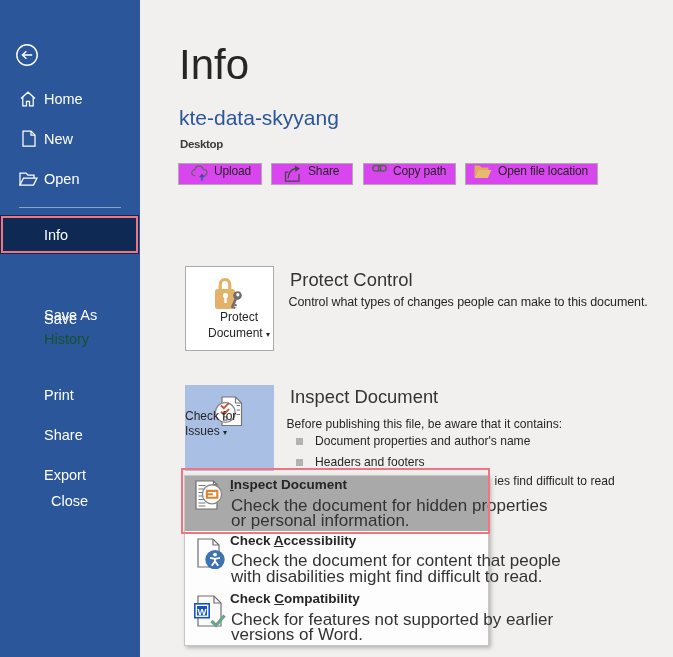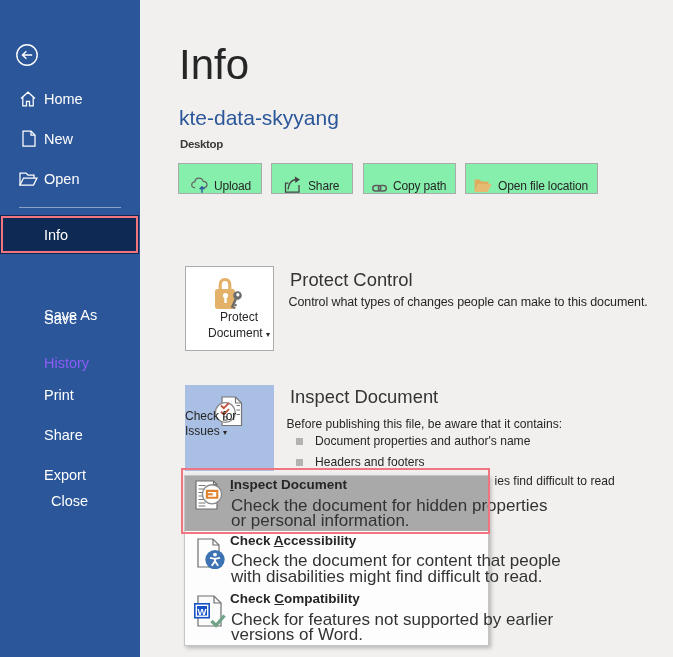--- a/index.html
+++ b/index.html
@@ -2,22 +2,22 @@
 <html><head>
 <meta charset="utf-8">
 <style>
   * { margin:0; padding:0; box-sizing:border-box; }
   html,body { width:673px; height:657px; }
   body { font-family:"Liberation Sans",sans-serif; background:#f1f0ef; position:relative; overflow:hidden; }
   .abs { position:absolute; }
   .sidebar { position:absolute; left:0; top:0; width:140px; height:657px; background:#2b579a; }
   .navlabel { position:absolute; left:44px; color:#ffffff; font-size:14.5px; line-height:15px; }
   .divider { position:absolute; left:19px; top:207px; width:102px; height:1px; background:#8ba3c7; }
-  .btn { position:absolute; top:163px; height:31px; background:#86efac; border:1px solid #ababab;
-         color:#262626; font-size:12px; letter-spacing:-0.15px; display:flex; align-items:flex-end; }
+  .btn { position:absolute; top:163px; height:22px; background:#d946ef; border:1px solid #ababab;
+         color:#262626; font-size:12px; letter-spacing:-0.15px; display:flex; align-items:flex-start; }
   .h1 { position:absolute; color:#343434; font-size:18.4px; line-height:22px; }
   .body12 { position:absolute; color:#262626; font-size:12.1px; letter-spacing:0px; line-height:14.4px; }
   .bullet { position:absolute; width:7px; height:7px; background:#b4b1ae; }
   .menutitle { position:absolute; left:230px; color:#262626; font-size:13.5px; font-weight:bold; line-height:16px; }
   .menusub { position:absolute; left:231px; color:#333333; font-size:17px; line-height:15.3px; }
 </style>
 </head>
 <body>
 
 <div class="sidebar"></div>
@@ -45,21 +45,21 @@
 <div class="navlabel" style="top:172px;">Open</div>
 
 <div class="divider"></div>
 
 <div class="abs" style="left:0px; top:215px; width:139px; height:39px; background:#0e2a54;"></div>
 <div class="abs" style="left:1px; top:216px; width:137px; height:37px; border:2px solid #f0757f;"></div>
 <div class="navlabel" style="top:228px;">Info</div>
 
 <div class="navlabel" style="top:268px;margin-top:44px;">Save</div>
 <div class="navlabel" style="top:308px;">Save As</div>
-<div class="navlabel" style="top:356px; color:#8b5cf6;">History</div>
+<div class="navlabel" style="top:332px; color:#14532d;">History</div>
 <div class="navlabel" style="top:388px;">Print</div>
 <div class="navlabel" style="top:428px;">Share</div>
 <div class="navlabel" style="top:468px;">Export</div>
 <div class="navlabel" style="top:494px;margin-left:7px;">Close</div>
 
 <div class="abs" style="left:179px; top:41px; font-size:42px; color:#262626;">Info</div>
 <div class="abs" style="left:179px; top:106px; font-size:21px; color:#2b579a;">kte-data-skyyang</div>
 <div class="abs" style="left:180px; top:138px; font-size:11.5px; font-weight:bold; letter-spacing:-0.35px; color:#3b3a39;">Desktop</div>
 
 <div class="btn" style="left:178px; width:84px;">

